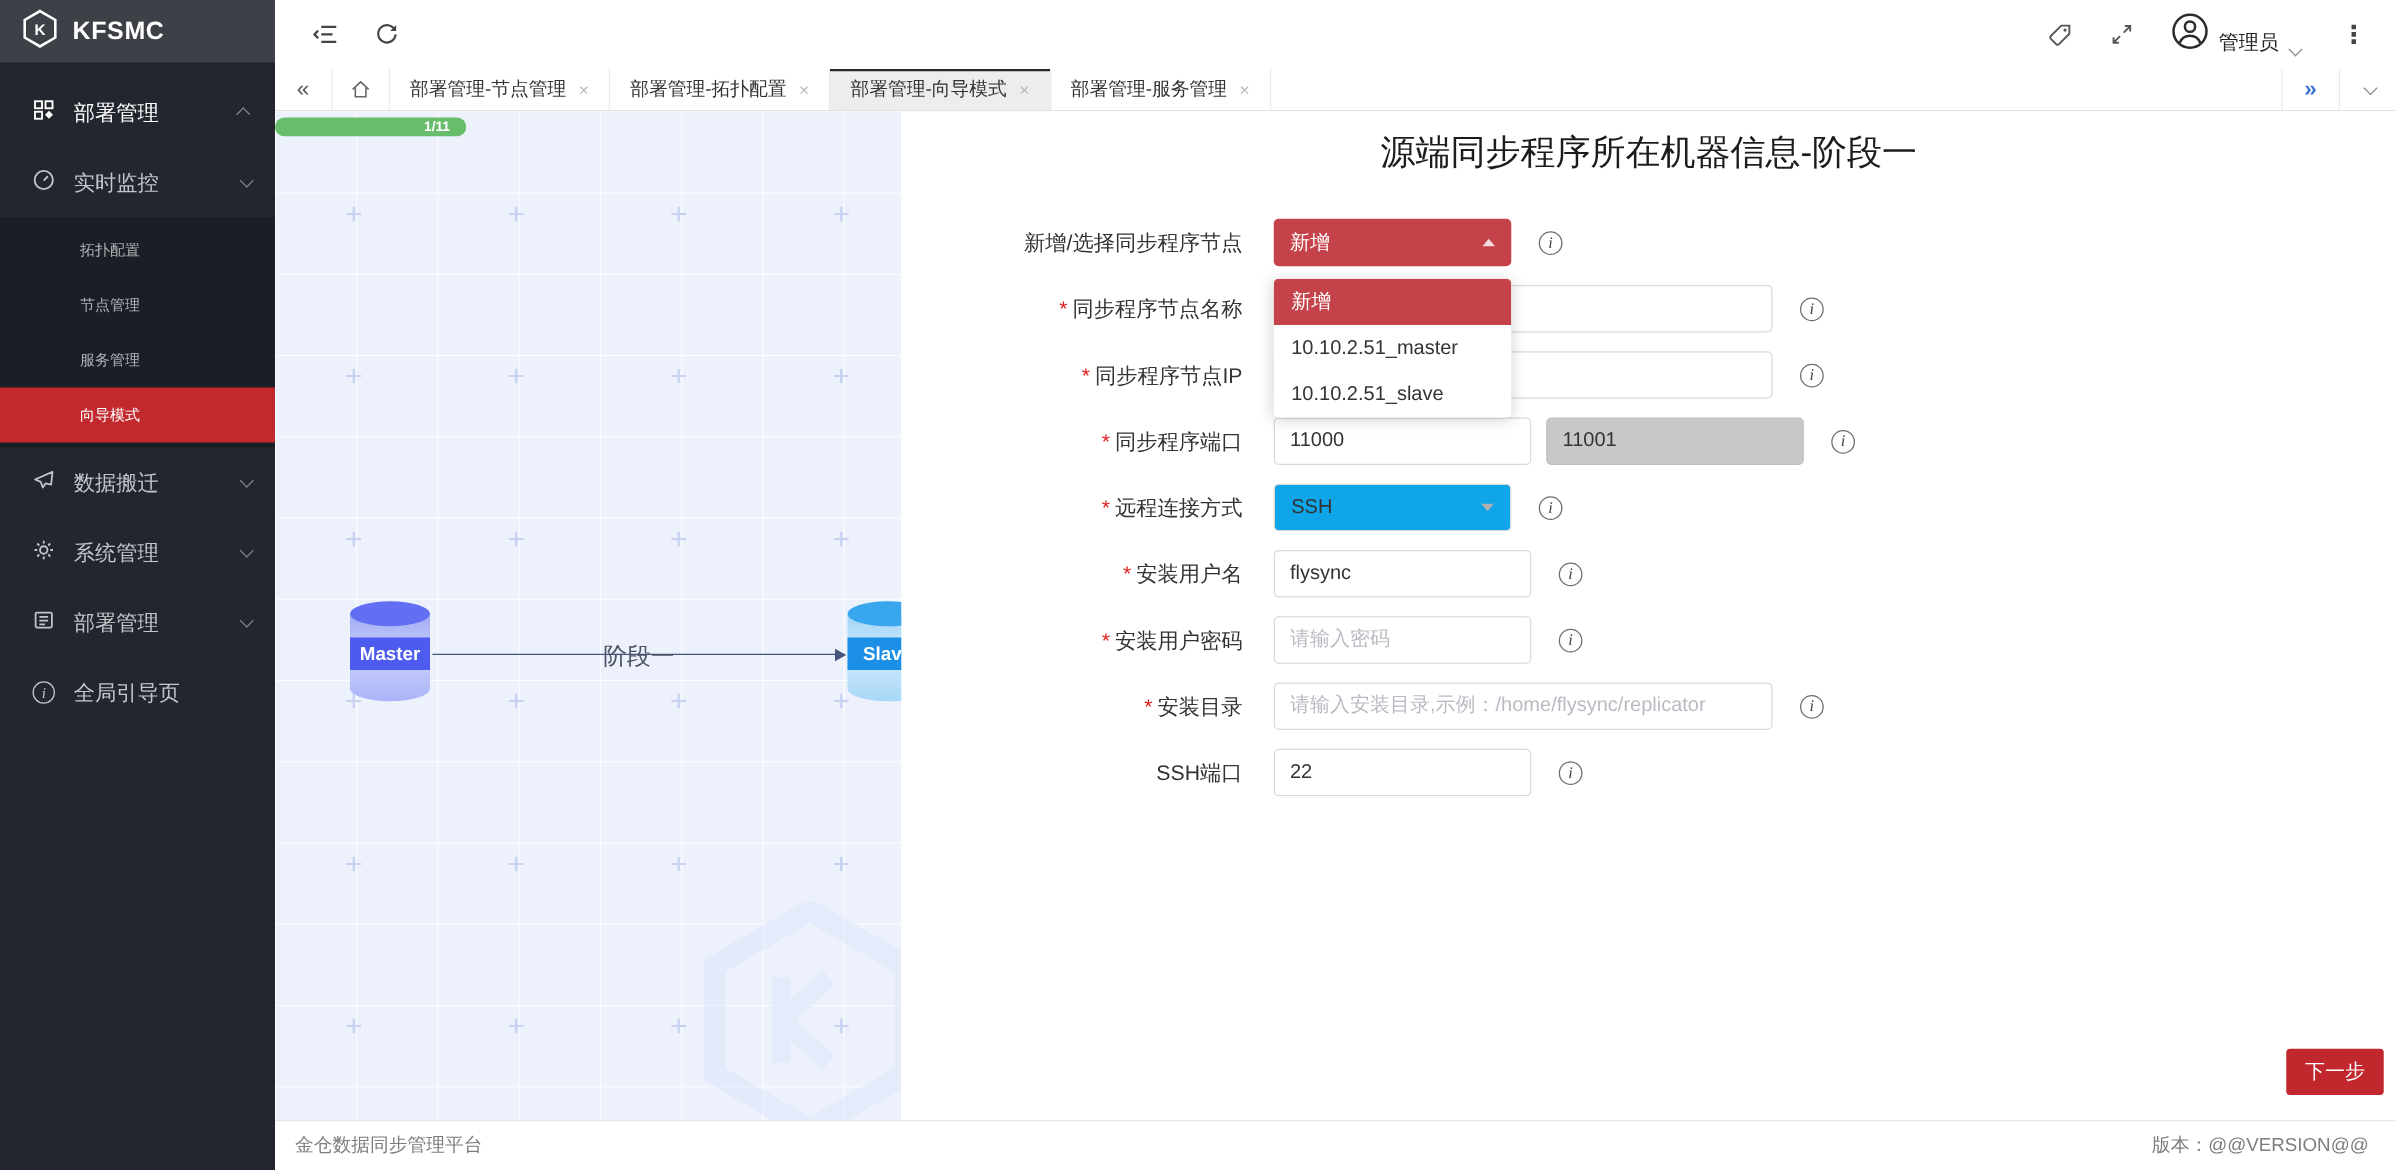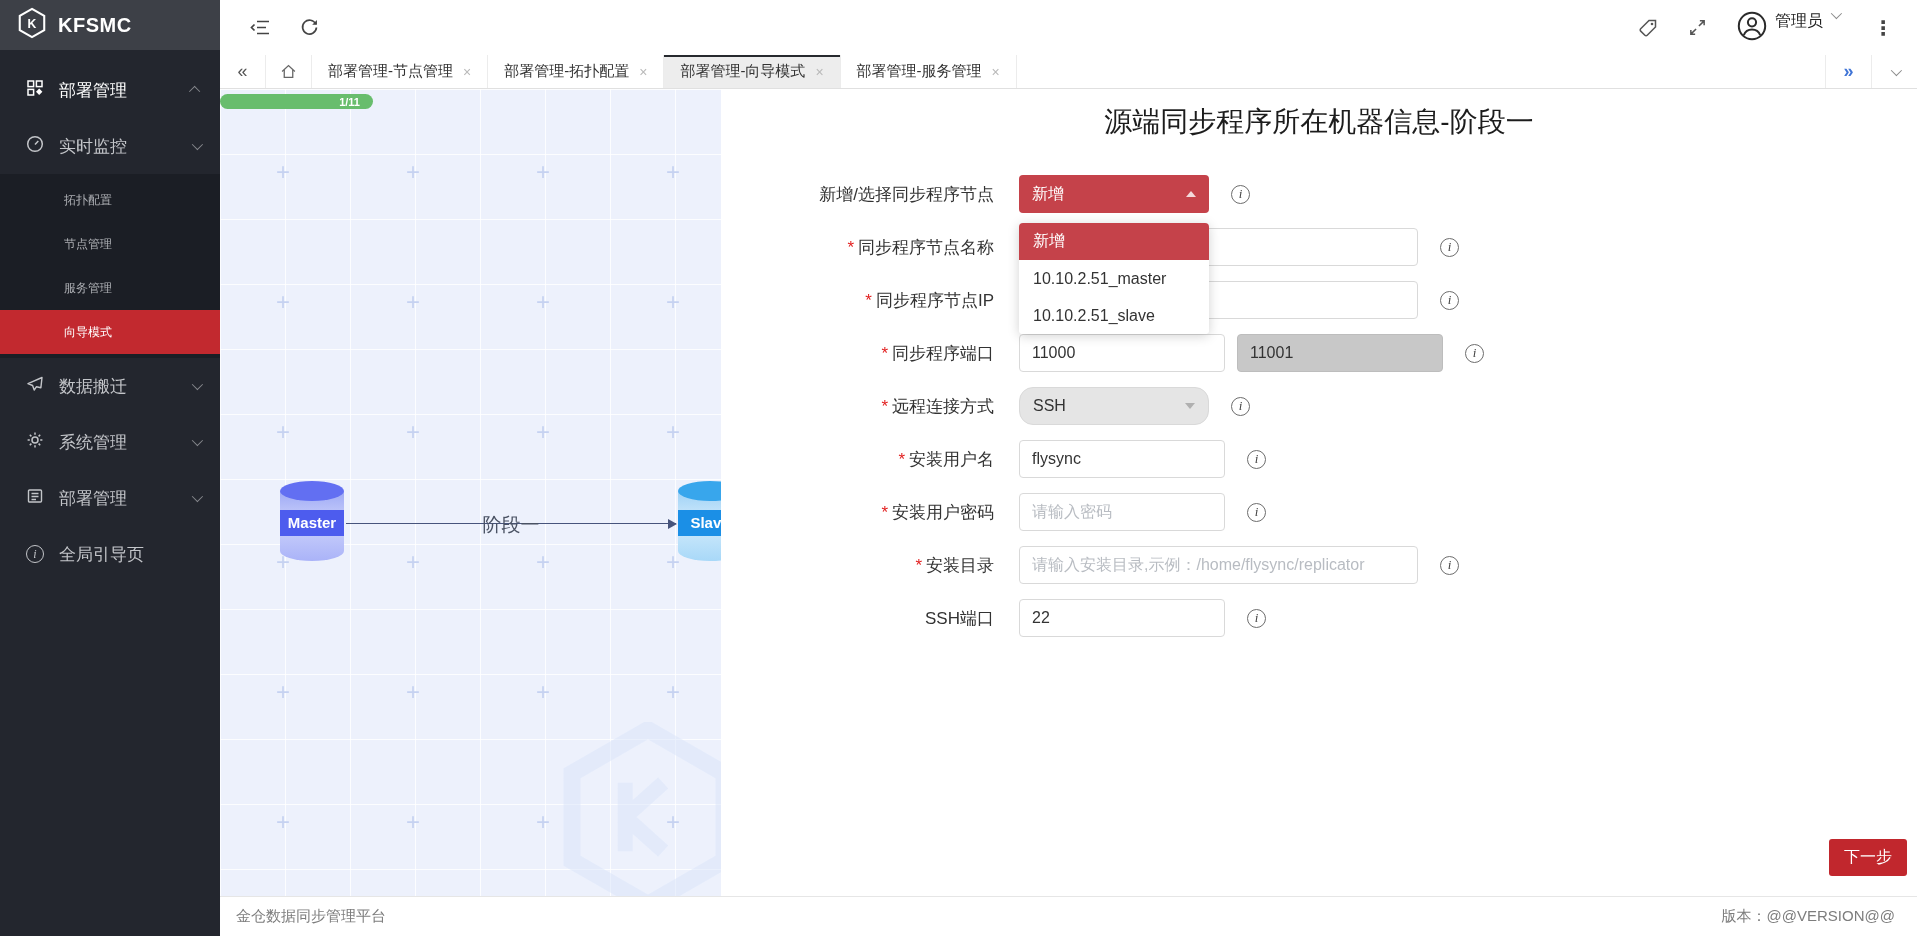--- a/index.html
+++ b/index.html
@@ -21,21 +21,21 @@
   .submenu{background:#1b1e25;padding:4px 0}
   .sub-item{height:44px;display:flex;align-items:center;padding-left:64px;font-size:12px;color:#aeb0b5;cursor:pointer}
   .sub-item.active{background:#c2292f;color:#fff}
   .icircle{width:18px;height:18px;border:1.4px solid currentColor;border-radius:50%;display:inline-flex;align-items:center;justify-content:center;font-family:"Liberation Serif",serif;font-style:italic;font-size:12px;flex-shrink:0}
 
   
   .main{flex:1;display:flex;flex-direction:column;min-width:0}
   .topbar{height:55px;background:#fff;display:flex;align-items:center;padding:0 20px 0 30px;gap:30px;flex-shrink:0}
   .topbar .spacer{flex:1}
   .tb-icon{display:flex;align-items:center;cursor:pointer;color:#4a4a4a}
-  .user-box{display:flex;align-items:flex-start;gap:8px;cursor:pointer}
+  .user-box{display:flex;align-items:flex-end;gap:8px;cursor:pointer}
   .user-name{font-size:16px;color:#222}
   .kebab{font-size:20px;font-weight:bold;color:#444;cursor:pointer;padding:0 4px}
 
   
   .tabbar{height:34px;background:#fff;border-bottom:1px solid #e0e0e0;display:flex;align-items:stretch;font-size:15px;color:#333;flex-shrink:0}
   .tab-cell{width:46px;display:flex;align-items:center;justify-content:center;border-right:1px solid #ececec;cursor:pointer;color:#555}
   .tab-cell.glyph{font-size:18px}
   .tab{display:flex;align-items:center;gap:10px;padding:0 16px;border-right:1px solid #ececec;cursor:pointer;white-space:nowrap}
   .tab .x{color:#b9b9b9;font-size:14px}
   .tab.active{background:#ededed;box-shadow:inset 0 2px 0 #26292e}
@@ -74,21 +74,21 @@
   .inp.narrow{width:206px}
   .inp.wide{width:399px}
   .inp.disabled{background:#c8c8c8;border-color:#bdbdbd;color:#333}
   .info{width:19px;height:19px;border:1.2px solid #6d6d6d;border-radius:50%;display:inline-flex;align-items:center;justify-content:center;font-family:"Liberation Serif",serif;font-style:italic;font-size:13px;color:#444;margin-left:22px;flex-shrink:0;cursor:pointer;background:#fff}
   .dd-btn{width:190px;height:38px;background:#c5424a;border-radius:4px;color:#fff;display:flex;align-items:center;padding:0 13px;font-size:16px;cursor:pointer}
   .caret-up{margin-left:auto;width:0;height:0;border-left:5px solid transparent;border-right:5px solid transparent;border-bottom:6px solid rgba(255,255,255,.8)}
   .caret-dn{margin-left:auto;width:0;height:0;border-left:5px solid transparent;border-right:5px solid transparent;border-top:6px solid #b0b0b0}
   .dd-panel{position:absolute;left:0;top:48px;width:190px;background:#fff;border-radius:4px;box-shadow:0 2px 12px rgba(0,0,0,.18);z-index:20;overflow:hidden}
   .dd-item{height:37px;display:flex;align-items:center;padding:0 14px;font-size:16px;color:#333;background:#fff;cursor:pointer;white-space:nowrap}
   .dd-item.selected{background:#c5424a;color:#fff}
-  .sel{width:190px;height:38px;border:1px solid #d9d9d9;border-radius:14px;display:flex;align-items:center;padding:0 13px;font-size:16px;color:#333;cursor:pointer;background:#e5e5e5}
+  .sel{width:190px;height:38px;border:1px solid #d9d9d9;border-radius:4px;display:flex;align-items:center;padding:0 13px;font-size:16px;color:#333;cursor:pointer;background:#0ea5e9}
   .gap12{width:12px;flex-shrink:0}
   .next-btn{position:absolute;right:10px;bottom:20px;width:78px;height:37px;background:#c1272d;color:#fff;border:none;border-radius:3px;font-size:16px;font-family:inherit;cursor:pointer}
 
   
   .footer{height:40px;flex-shrink:0;background:#fff;border-top:1px solid #e6e6e6;display:flex;align-items:center;justify-content:space-between;padding:0 22px 0 16px;font-size:15px;color:#7d7d7d}
 </style>
 </head>
 <body>
 
 <div class="root">

